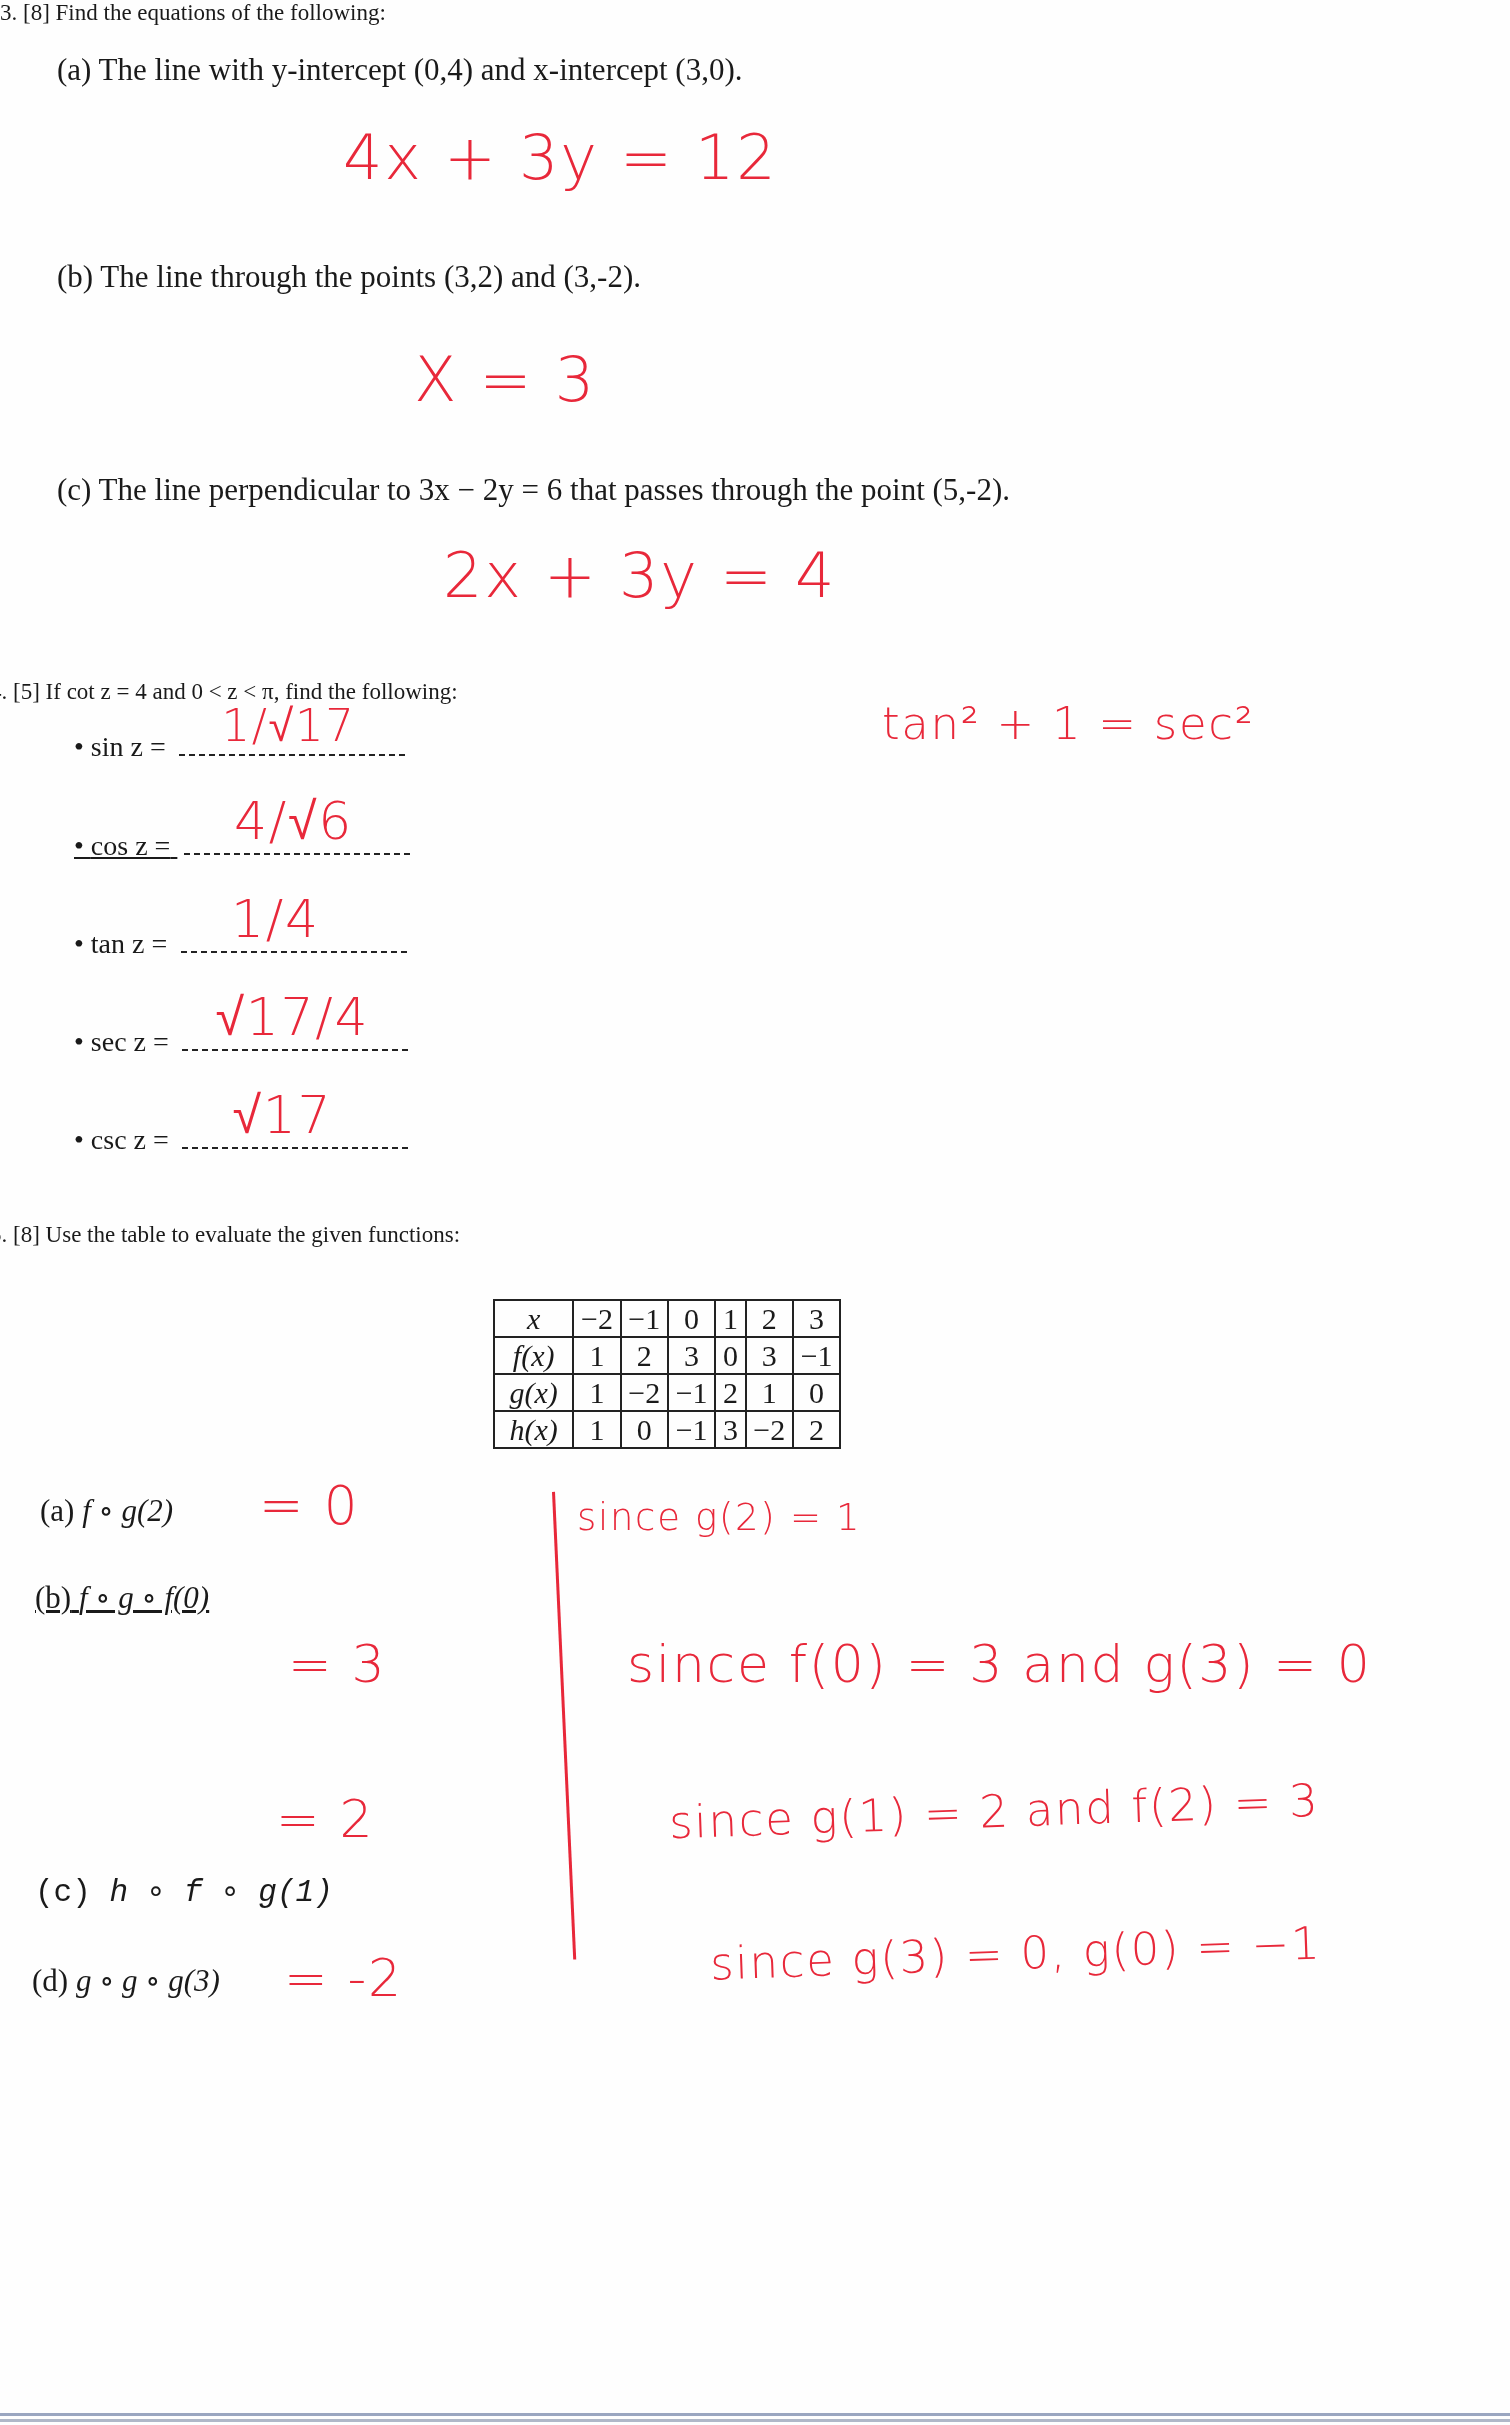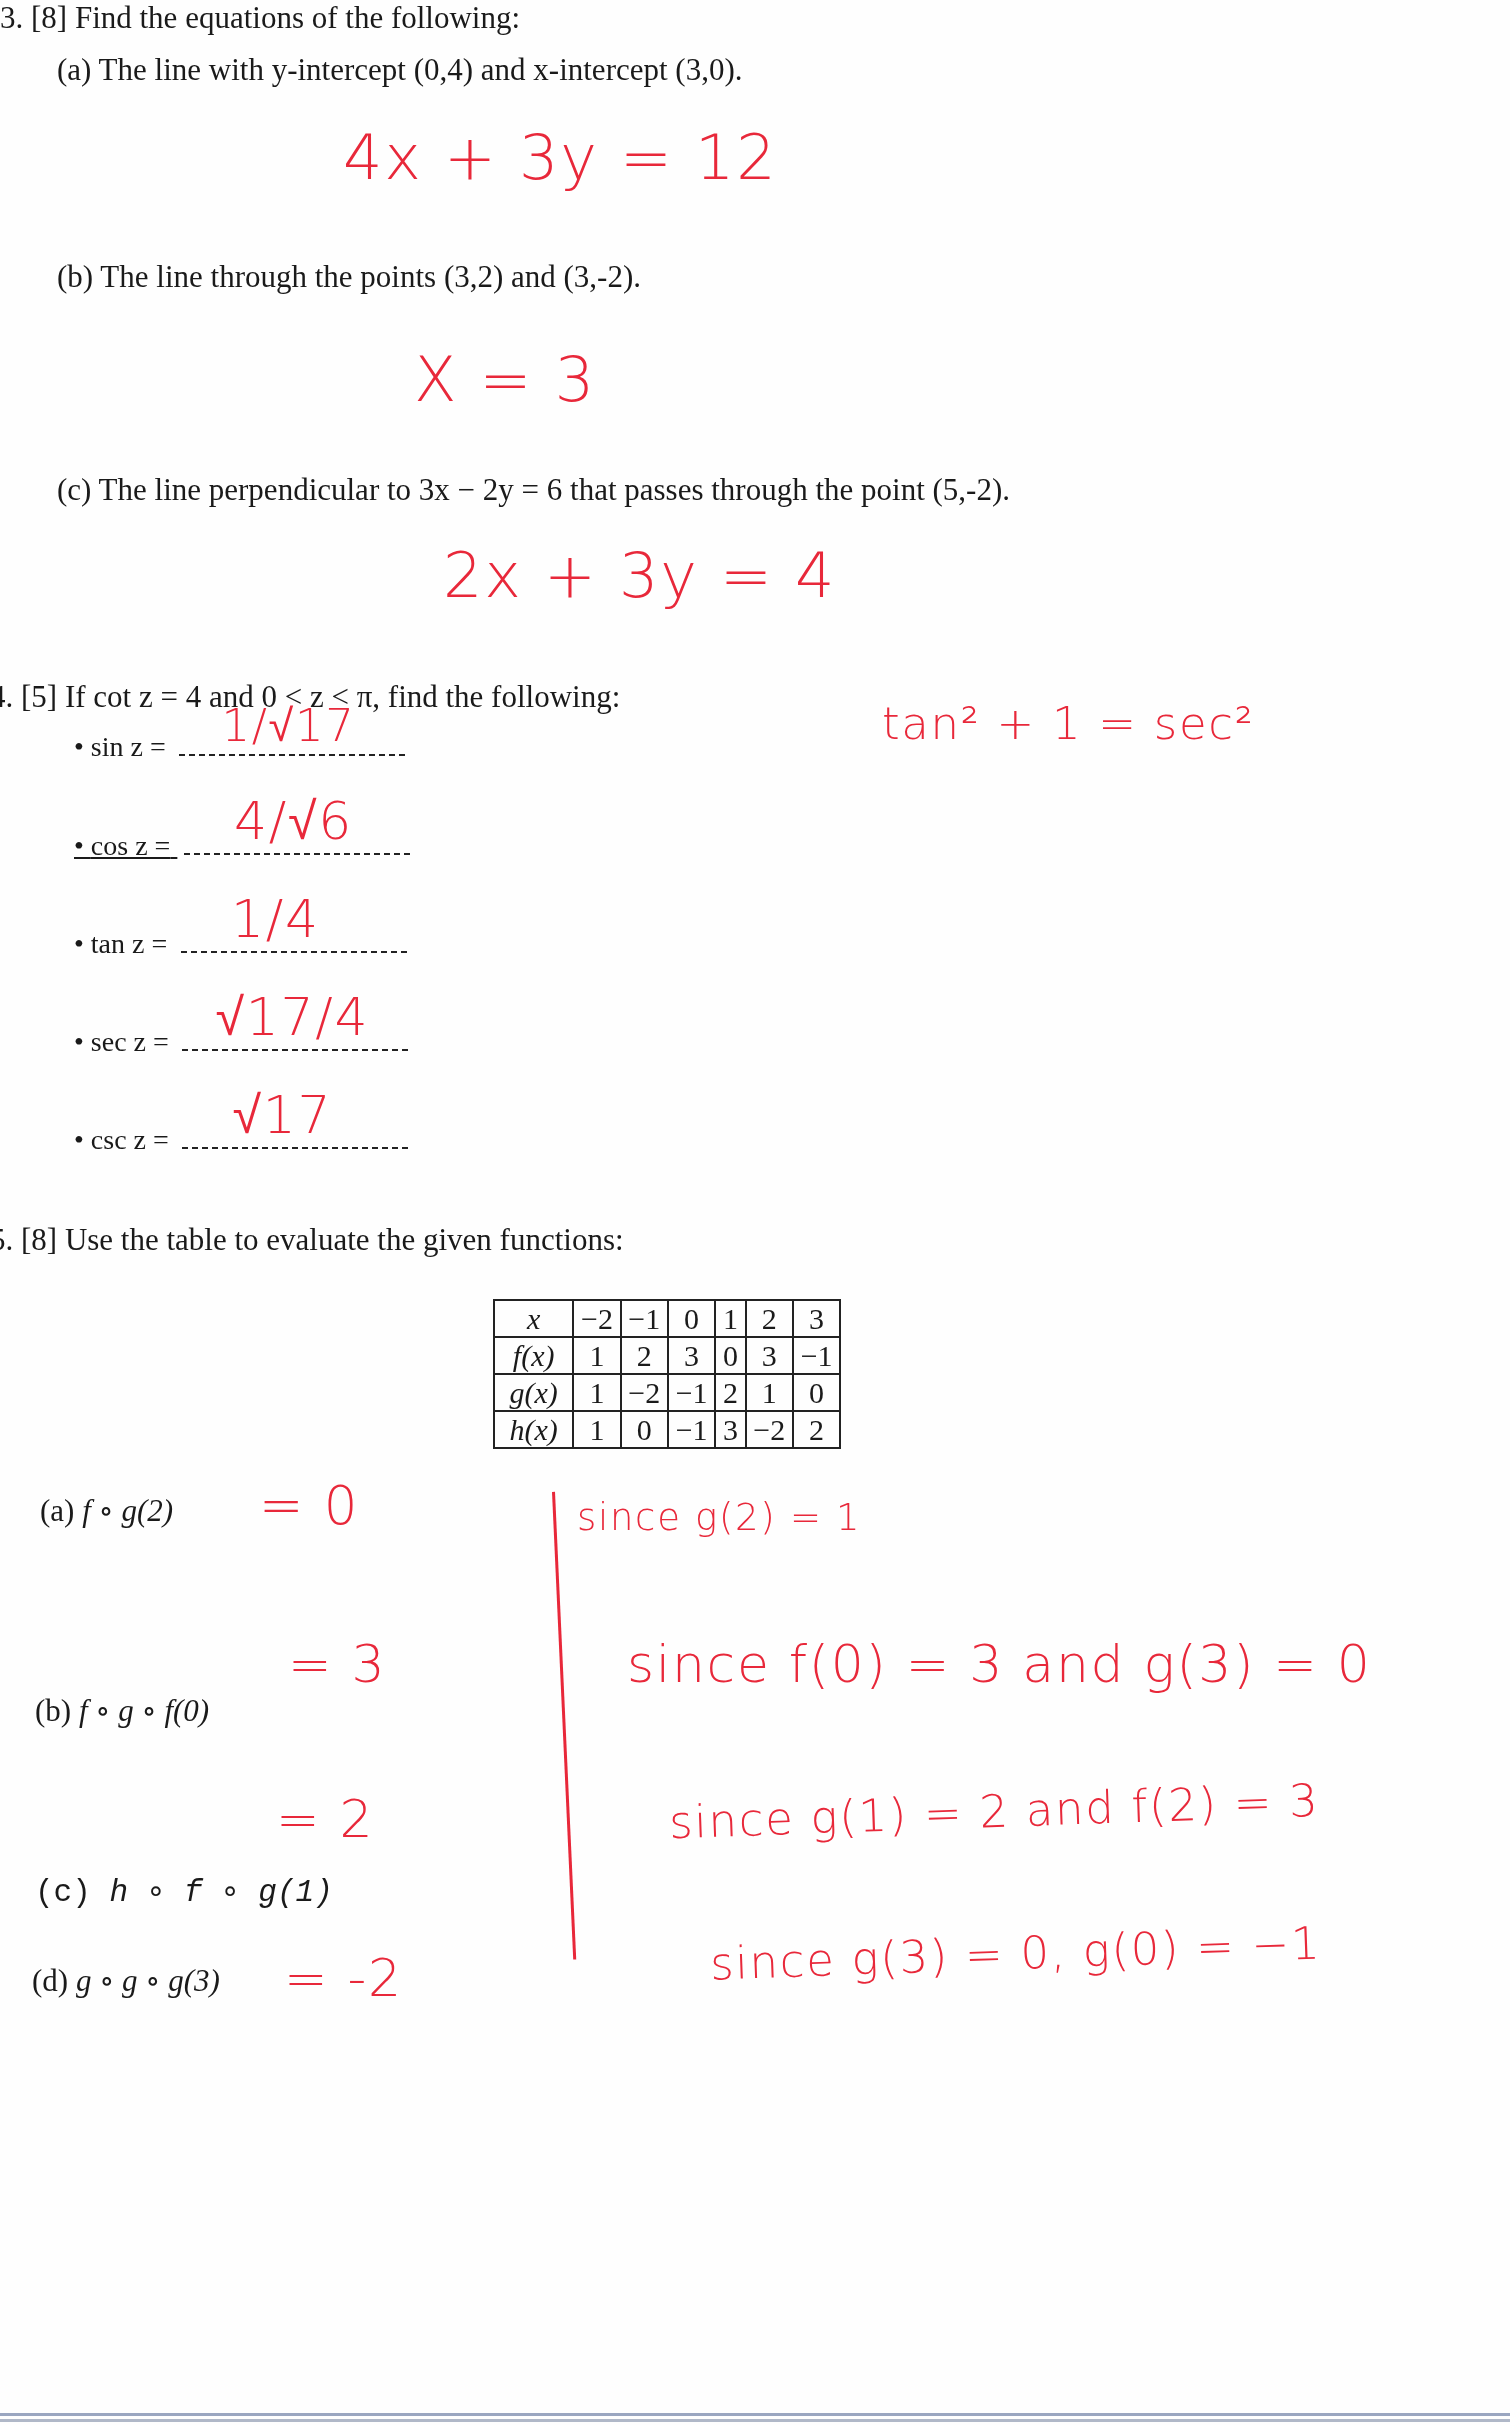--- a/index.html
+++ b/index.html
@@ -1,19 +1,19 @@
 <!DOCTYPE html>
 <html style="font-size:13.4px"><head>
 <meta charset="utf-8">
 <style>
   html, body { margin:0; padding:0; }
   body { width:1510px; height:2426px; background:#fefefe; position:relative; overflow:hidden;
          font-family:"Liberation Serif", "DejaVu Serif", serif; color:#1a1a1a; }
   .abs { position:absolute; white-space:nowrap; }
-  .q { font-size:31px; }
+  .q { font-size:23px; }
   .sub { font-size:31px; }
   .hand { color:#e8283a; font-family:"DejaVu Sans", sans-serif; font-weight:300; letter-spacing:1.7px; }
   .big { font-size:62px; }
   .mid { font-size:52px; }
   .it { font-style:italic; }
   .blank { display:inline-block; border-bottom:2.5px dashed #222; width:226px; height:5px; vertical-align:baseline; margin-left:6.7px; }
   .bullet { font-size:28px; }
   .ans-over { position:absolute; left:0; bottom:1.7px; }
   table.fn { position:absolute; left:493px; top:1299px; border-collapse:collapse; font-size:30px; }
   table.fn td { border:2.5px solid #222; text-align:center; padding:0 6.7px; height:35px; line-height:33px; }
@@ -136,21 +136,21 @@
 </tbody>
   </table>
 
 <div class="abs sub" style="left:40px;top:1492px;">
   <span>(a)</span>
   <span class="it">f ∘ g(2)</span>
 </div>
 <div class="abs hand" style="left:259px;top:1475px;font-size:53px;">= 0</div>
 <div class="abs hand" style="left:577px;top:1496px;font-size:37px;">since g(2) = 1</div>
 
-<div class="abs sub" style="left:35px;top:1692px;">
+<div class="abs sub" style="left:35px;top:1579px;text-decoration:underline;">
   <span>(b)</span>
   <span class="it">f ∘ g ∘ f(0)</span>
 </div>
 <div class="abs hand" style="left:288px;top:1634px;font-size:52px;">= 3</div>
 <div class="abs hand" style="left:627px;top:1634px;font-size:52px;">since f(0) = 3  and g(3) = 0</div>
 
 <div class="abs sub" style="left:35px;top:1872px;font-family:Liberation Mono, monospace;">
   <span>(c)</span>
   <span class="it">h ∘ f ∘ g(1)</span>
 </div>

